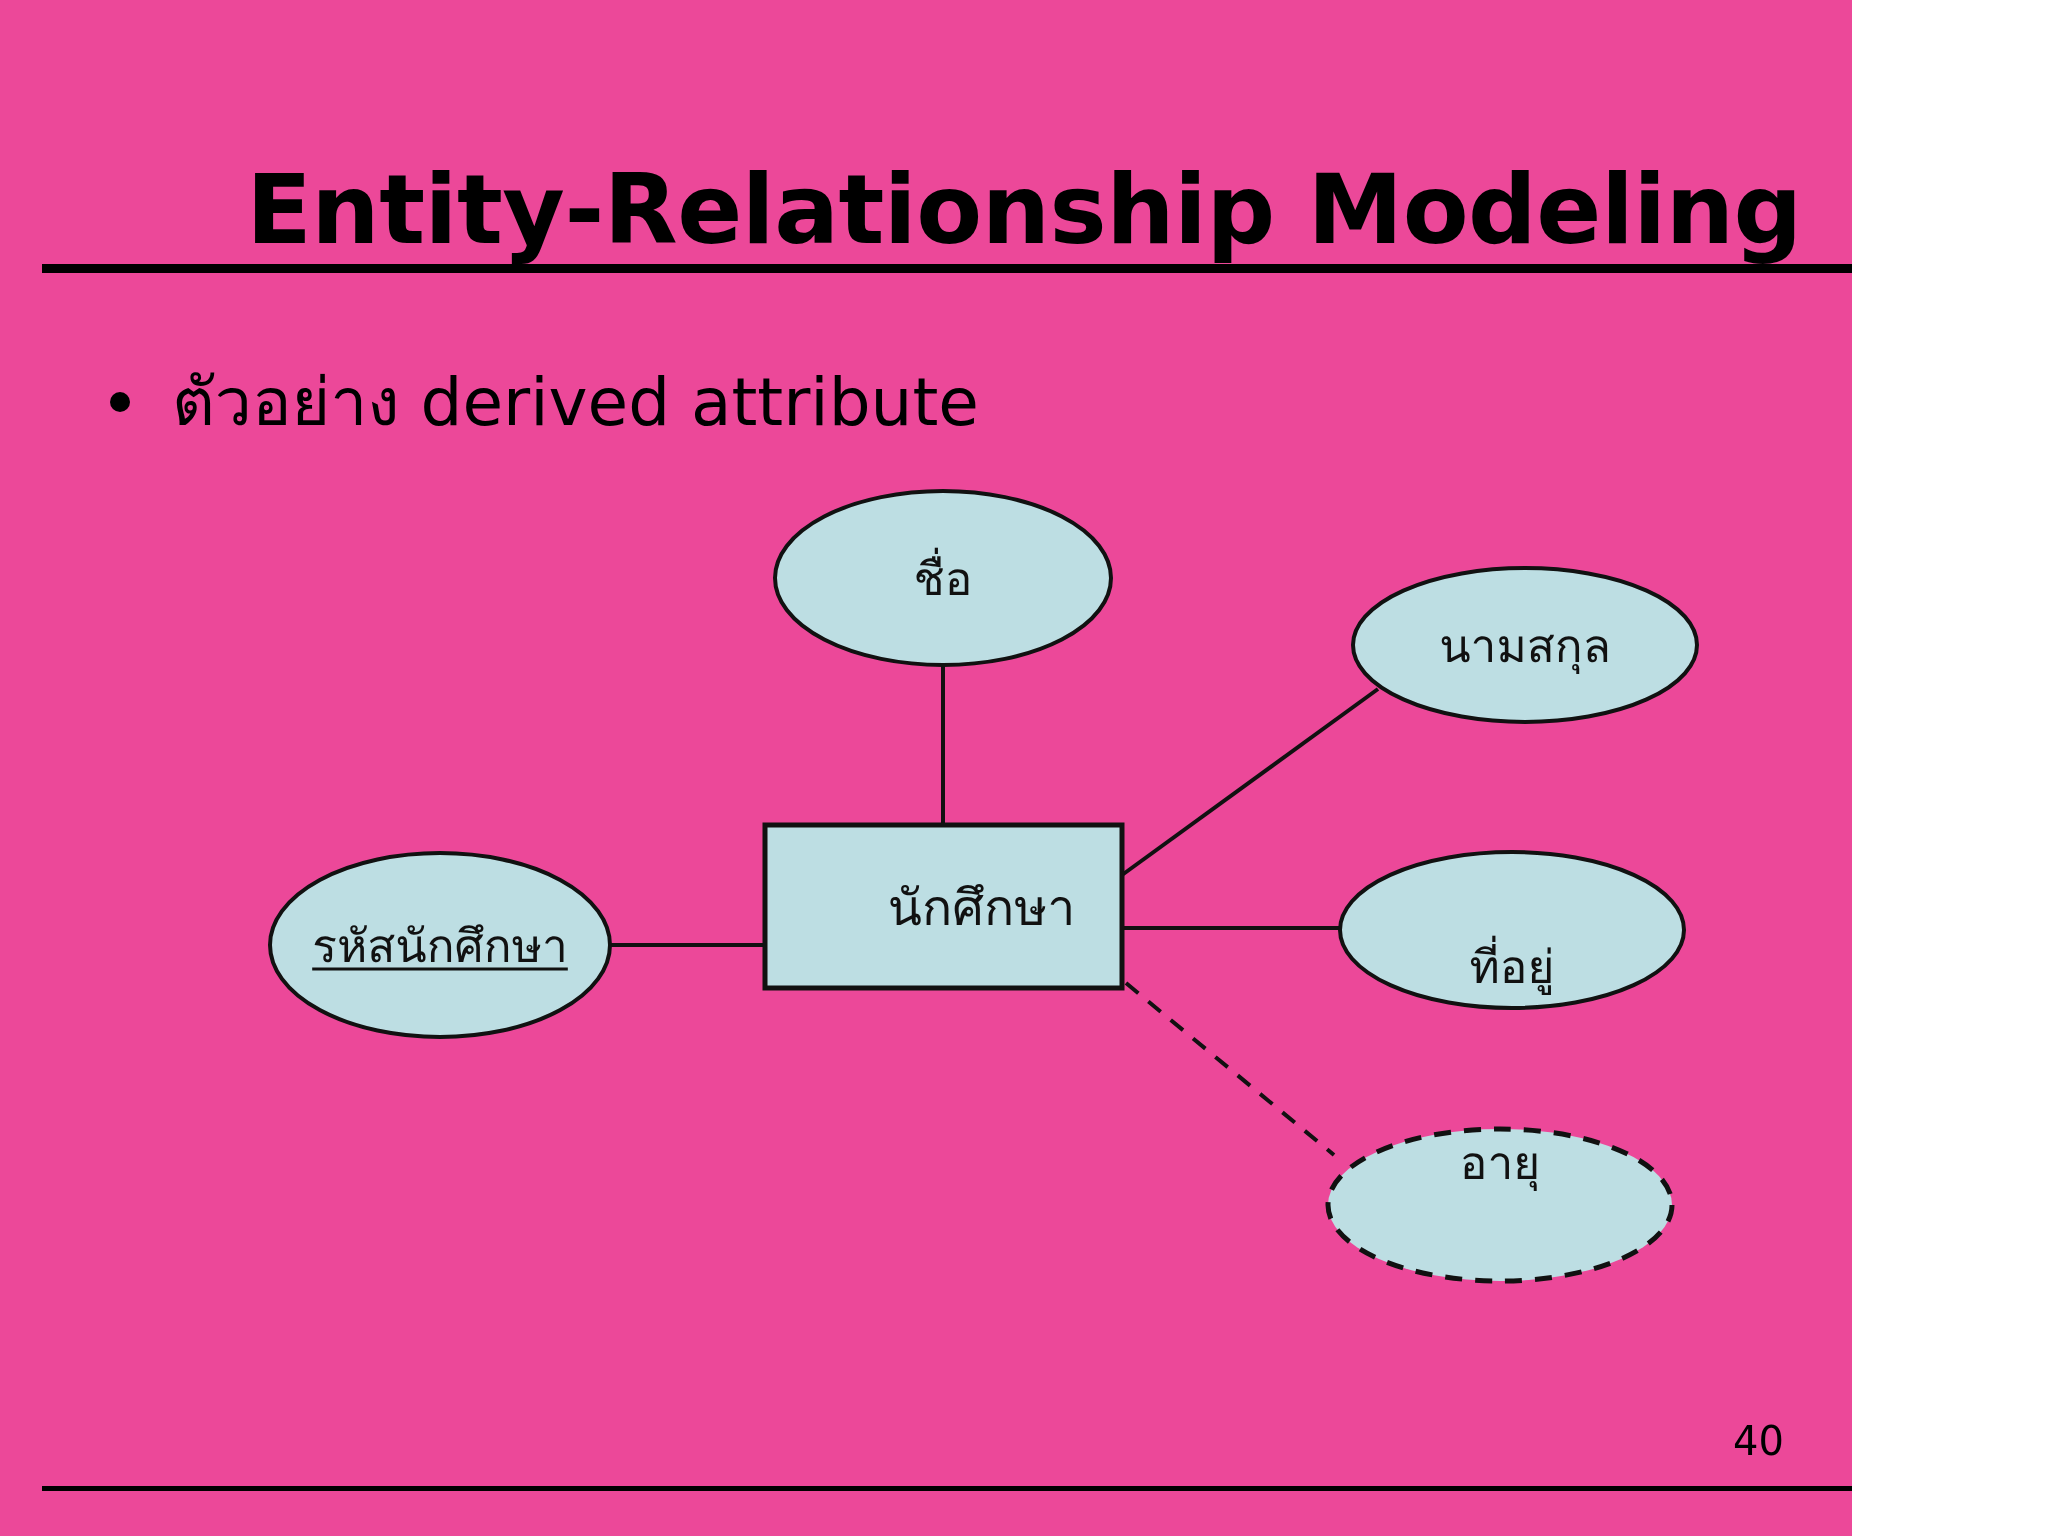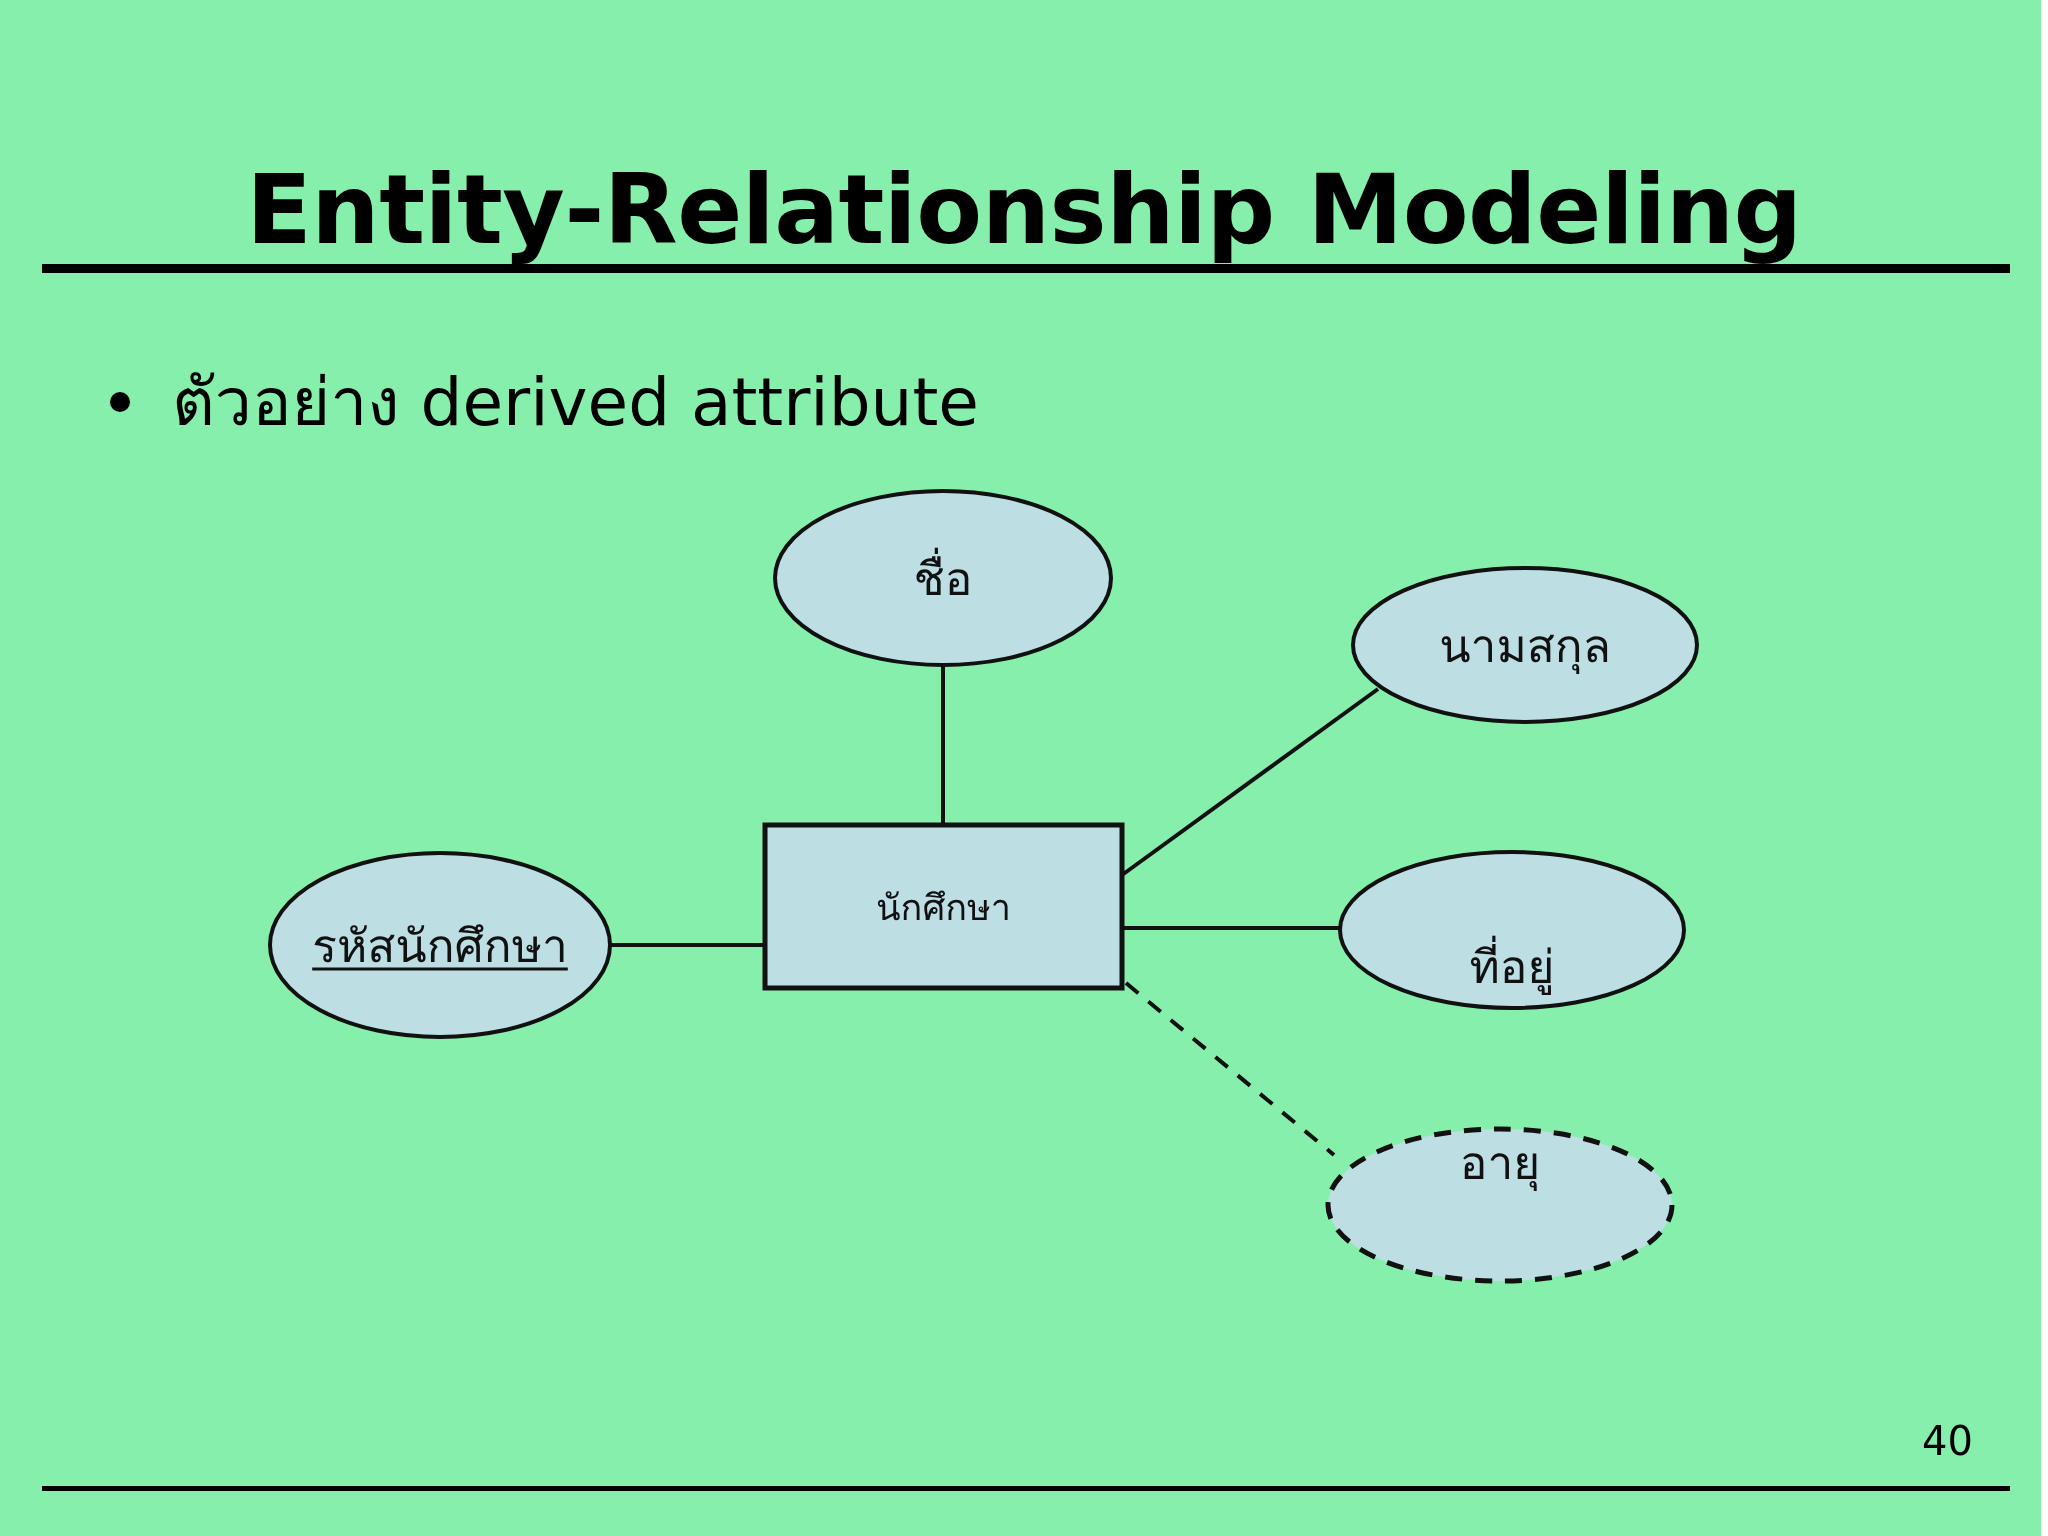--- a/index.html
+++ b/index.html
@@ -2,23 +2,23 @@
 <html><head>
 <meta charset="utf-8">
 <style>
   html, body {
     margin: 0;
     padding: 0;
     background: #ffffff;
   }
   #slide {
     position: relative;
-    width: 2041px;
+    width: 1852px;
     height: 1536px;
-    background: #86efac;
+    background: #ec4899;
     overflow: hidden;
     font-family: "DejaVu Sans", "Liberation Sans", sans-serif;
   }
 
   
   #title {
     position: absolute;
     left: 0;
     top: 96px;
     width: 2048px;
@@ -87,21 +87,22 @@
     white-space: nowrap;
     transform: translate(-50%, -50%);
     pointer-events: none;
   }
   .node-label.key {
     text-decoration: underline;
     text-underline-offset: 6px;
     text-decoration-thickness: 3px;
   }
   .node-label.entity {
-    font-size: 36px;
+    font-size: 50px;
+    margin-left: 38px;
   }
 
   
   #page-number {
     position: absolute;
     right: 68px;
     top: 1418px;
     font-size: 40px;
     color: #000000;
   }

